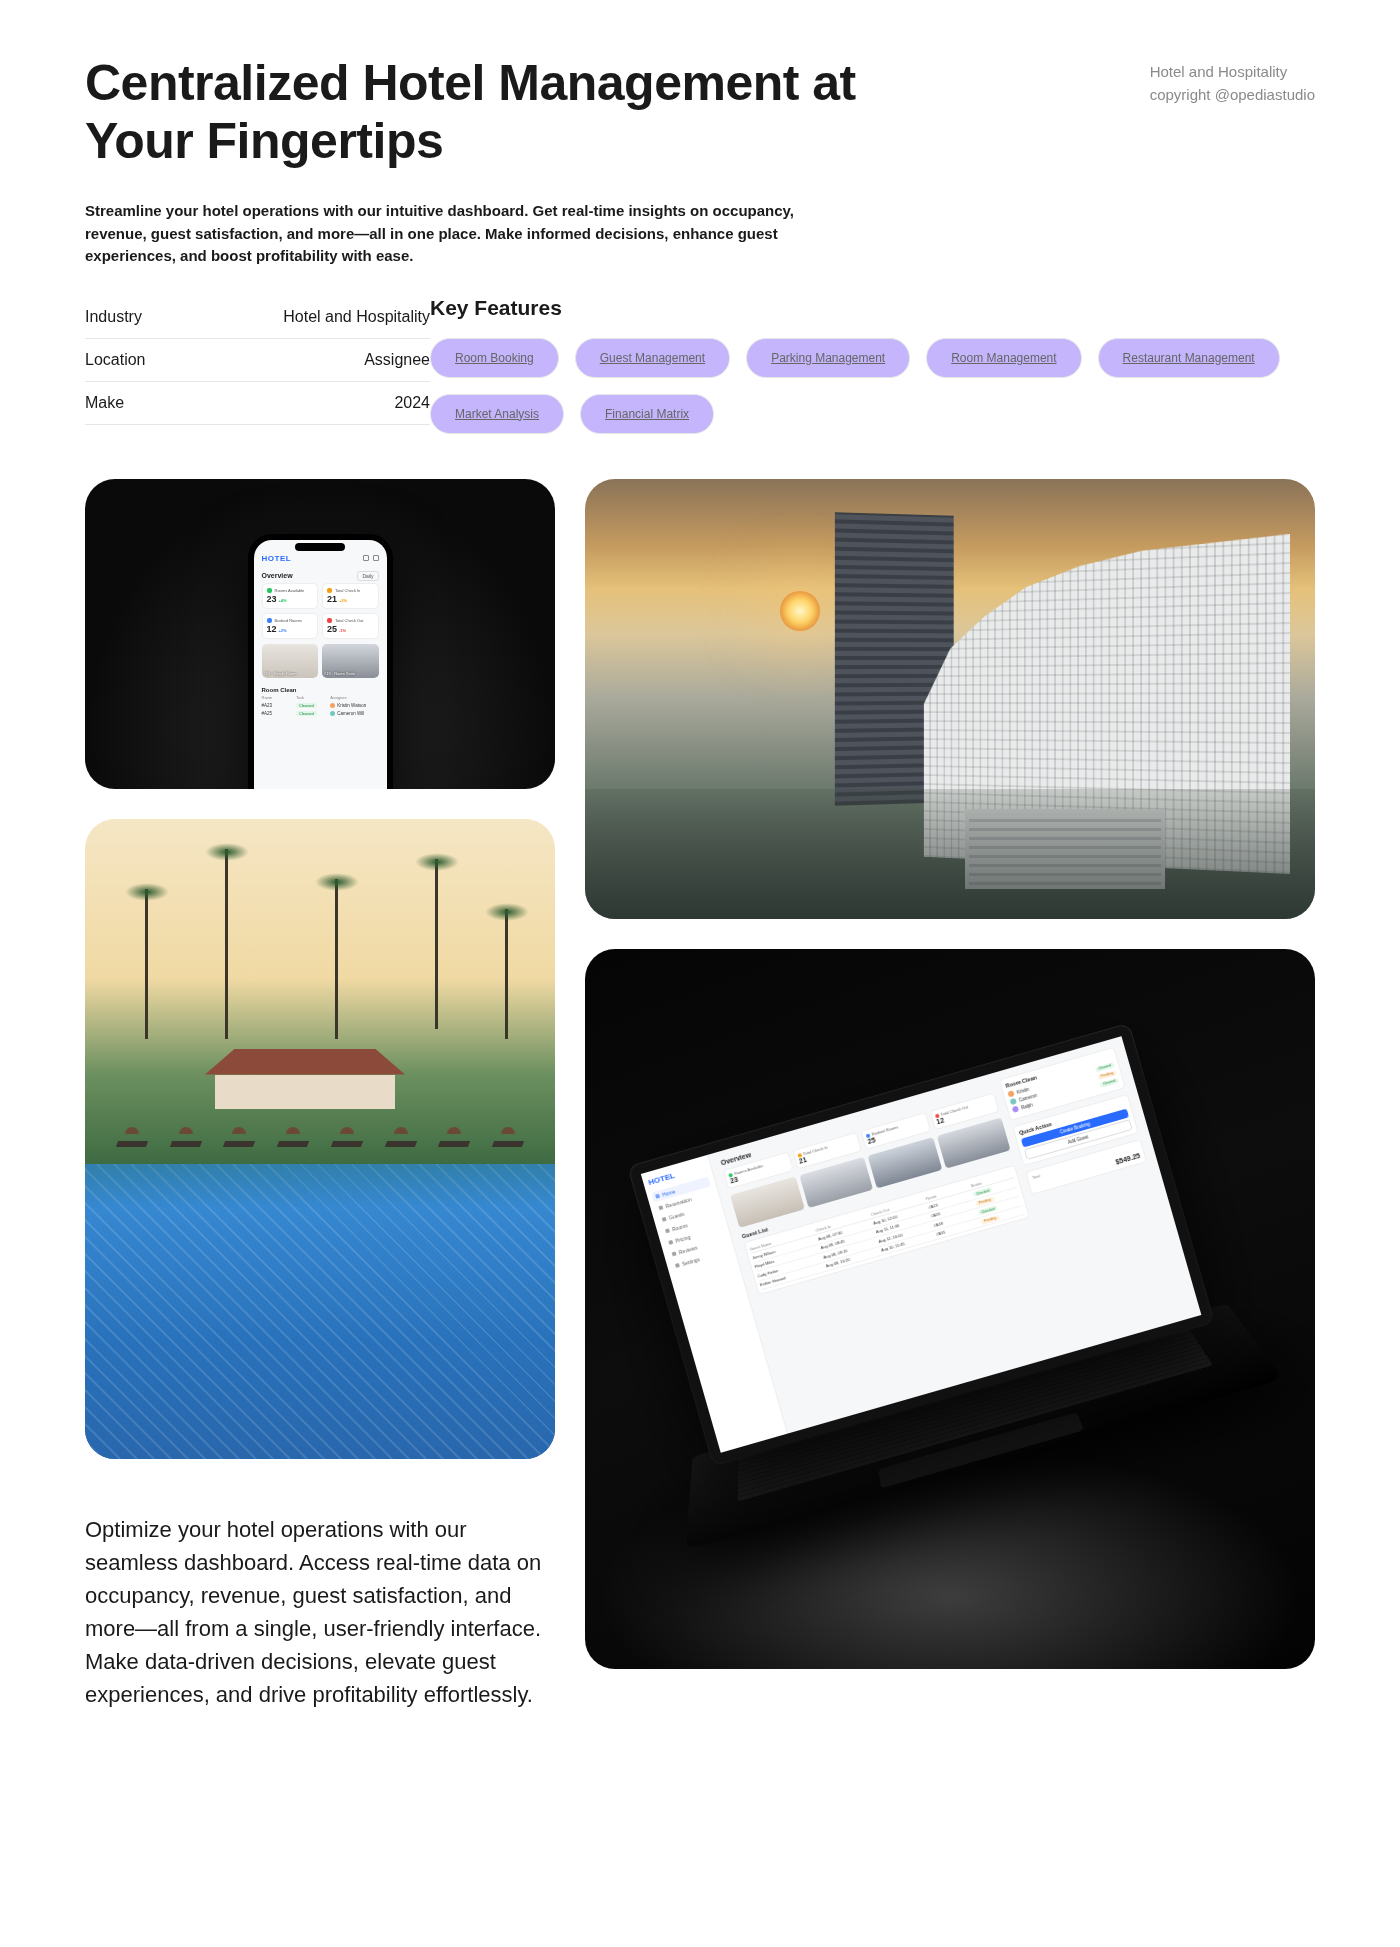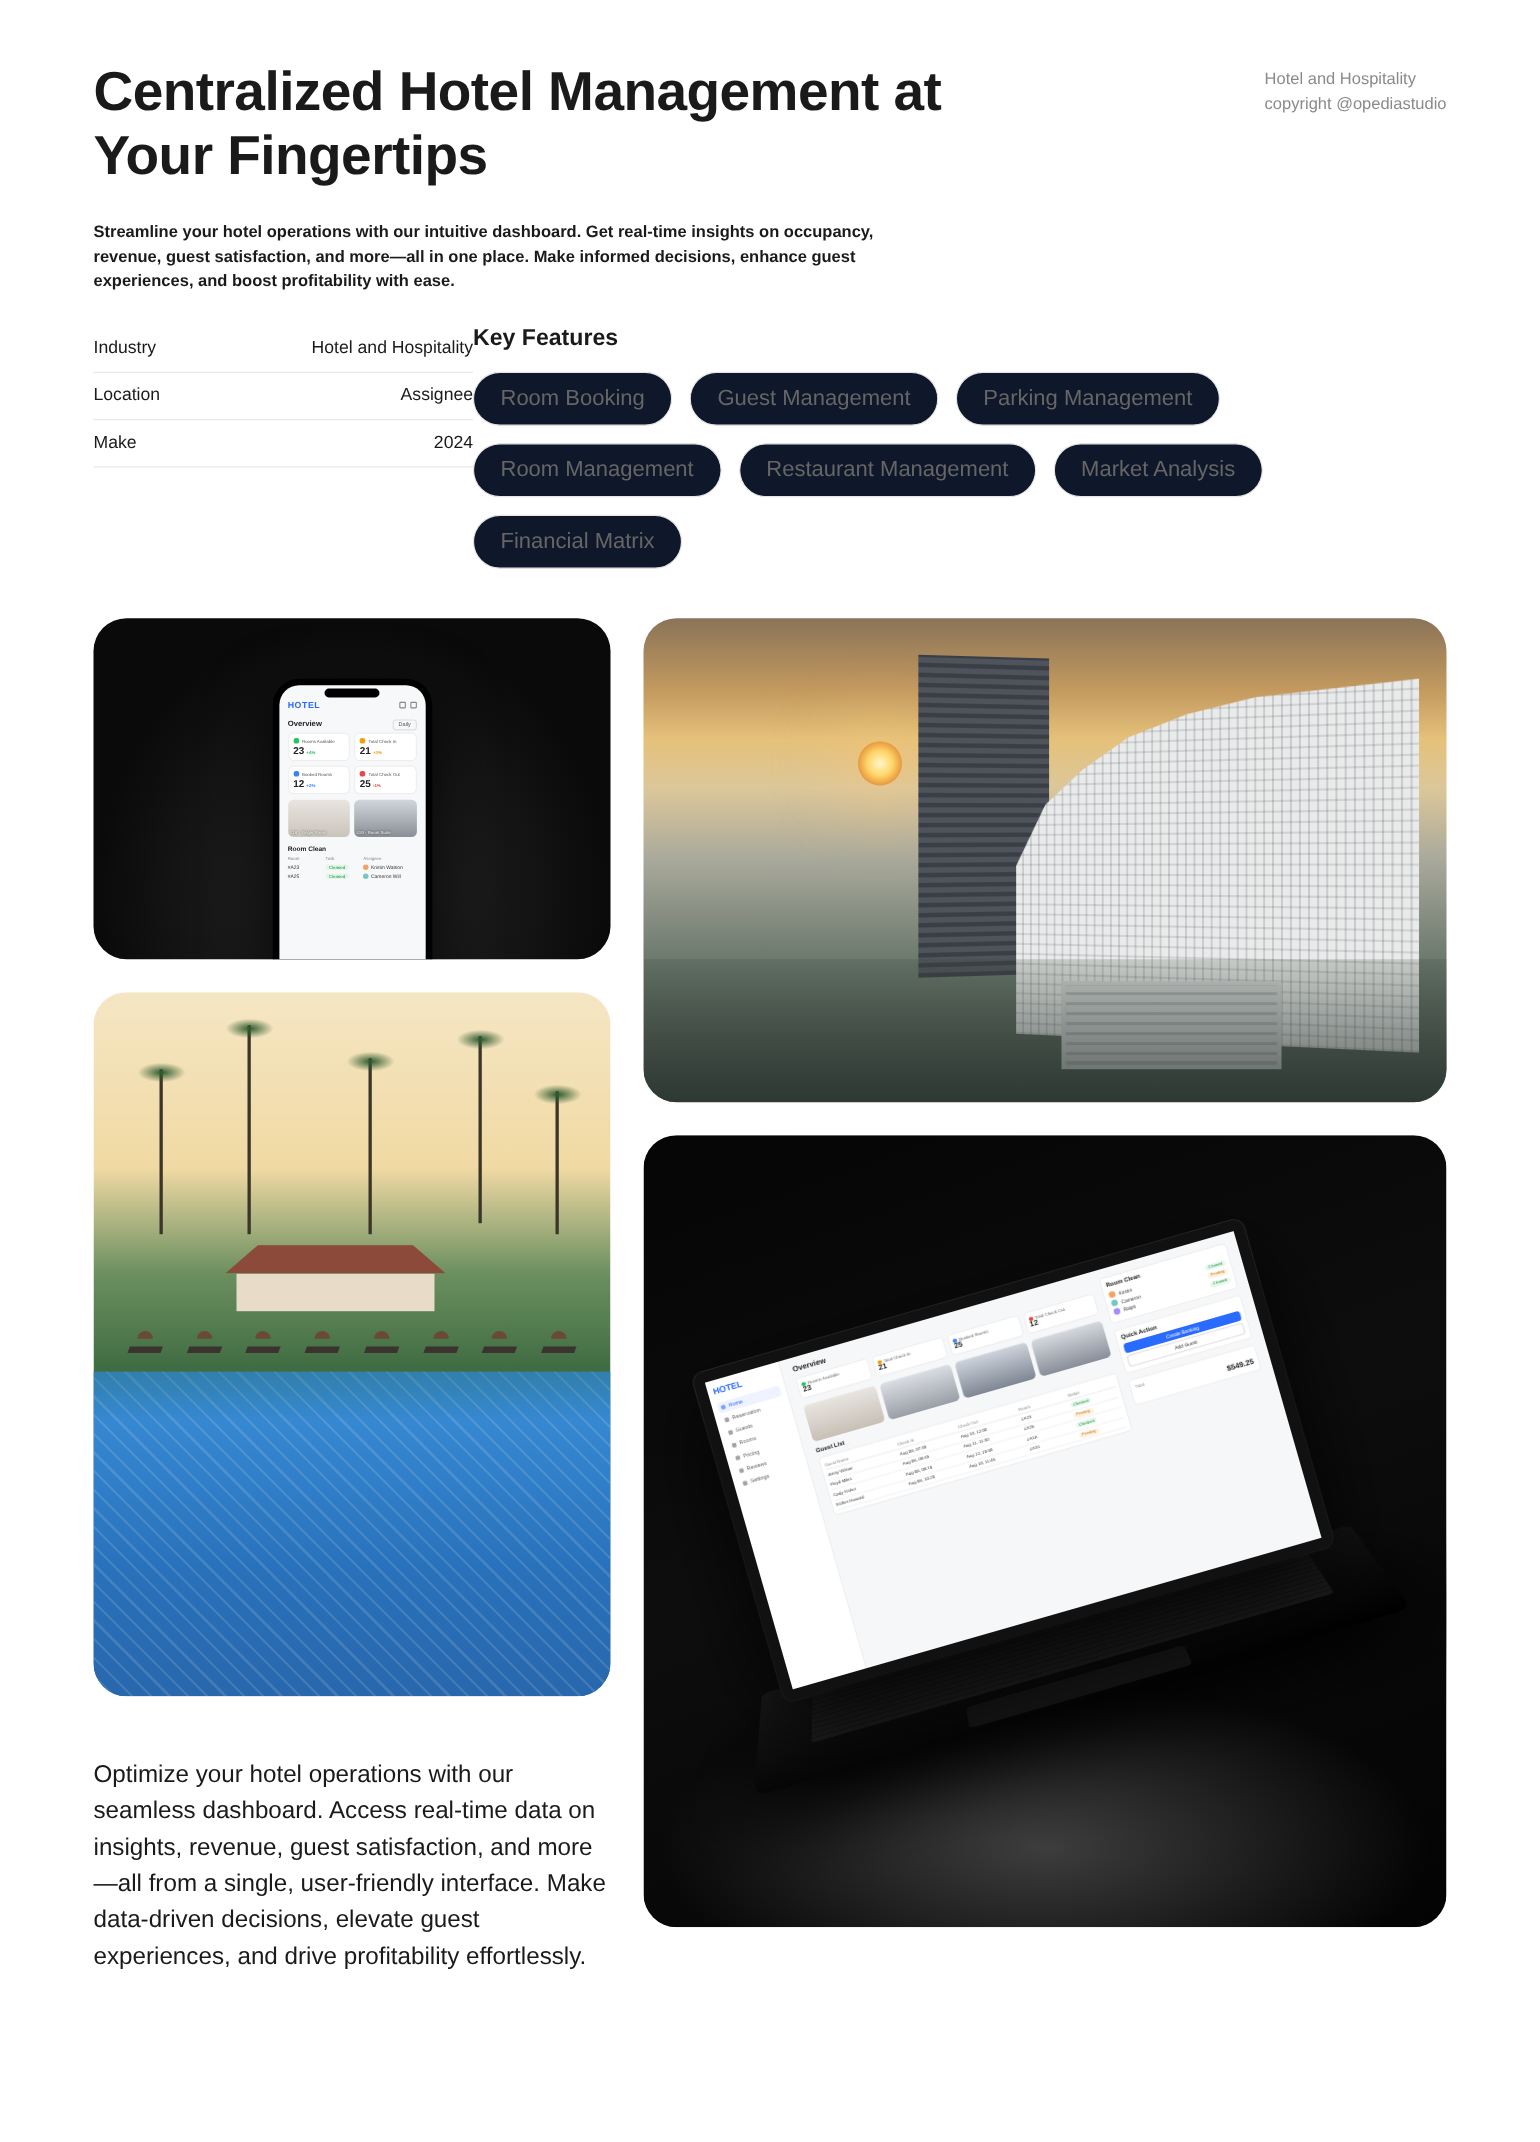--- a/index.html
+++ b/index.html
@@ -46,23 +46,24 @@
   .info-label { color: #1a1a1a; }
   .info-value { color: #1a1a1a; }
 
   .features { flex: 1; }
   .features-title { font-size: 21px; font-weight: 700; margin-bottom: 18px; }
   .pill-row { display: flex; flex-wrap: wrap; gap: 16px; }
   .pill {
     border: 1px solid #e6e6e6;
     border-radius: 999px;
     padding: 12px 24px;
-    font-size: 20px;
+    font-size: 12px;
     color: #666;
-    background: #0f172a;
+    background: #c4b5fd;
+    text-decoration: underline;
   }
 
   
   .gallery { display: flex; gap: 30px; margin-top: 45px; }
   .col-left { width: 470px; flex: 0 0 470px; display: flex; flex-direction: column; gap: 30px; }
   .col-right { flex: 1; display: flex; flex-direction: column; gap: 30px; }
 
   .card {
     border-radius: 30px;
     overflow: hidden;
@@ -410,21 +411,21 @@
           <div class="lounger"></div>
         <div class="lounger"></div>
           <div class="lounger"></div>
           <div class="lounger"></div>
         <div class="lounger"></div>
           <div class="lounger"></div>
       </div>
       <div class="pool-surface"></div>
     </div>
 
-    <p class="description">Optimize your hotel operations with our seamless dashboard. Access real-time data on insights, revenue, guest satisfaction, and more—all from a single, user-friendly interface. Make data-driven decisions, elevate guest experiences, and drive profitability effortlessly.</p>
+    <p class="description">Optimize your hotel operations with our seamless dashboard. Access real-time data on occupancy, revenue, guest satisfaction, and more—all from a single, user-friendly interface. Make data-driven decisions, elevate guest experiences, and drive profitability effortlessly.</p>
   </div>
 
   <div class="col-right">
 
     <div class="card card-hotel">
       <div class="sun"></div>
       <div class="building-dark"></div>
       <div class="ferris"></div>
       <div class="building-white"></div>
       <div class="lowrise"></div>

